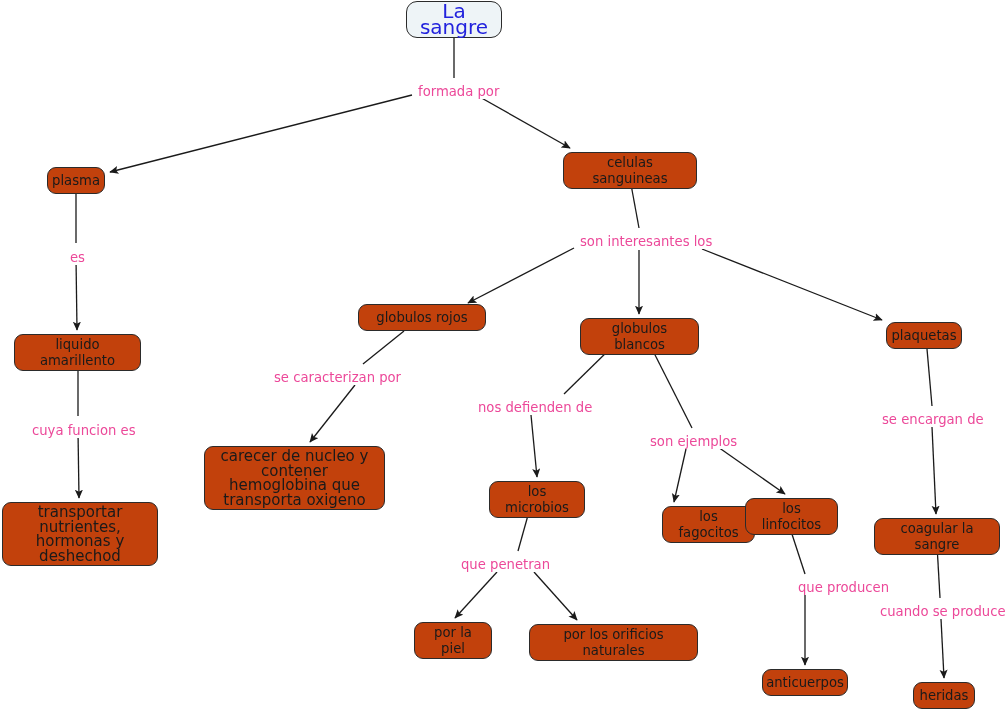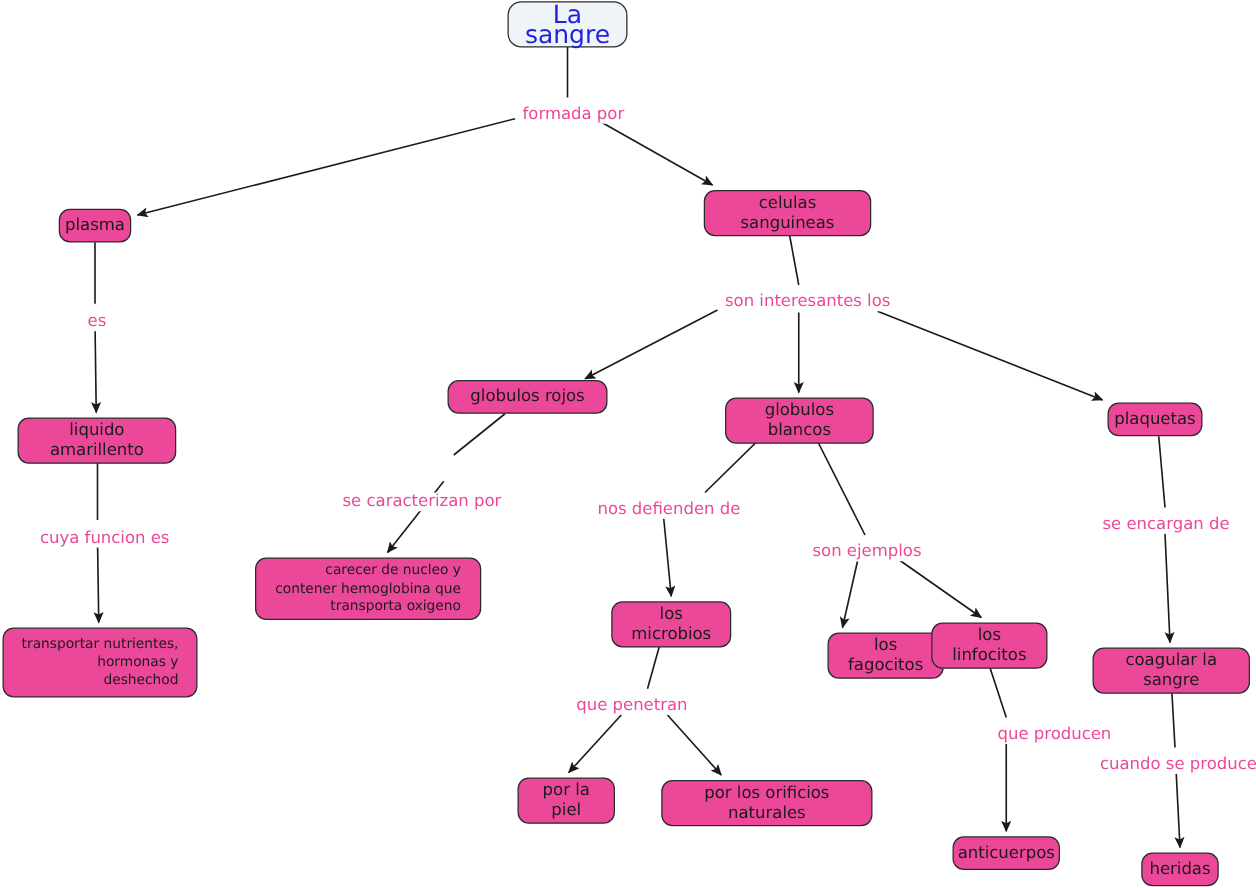--- a/index.html
+++ b/index.html
@@ -19,21 +19,21 @@
   #edges {
     position: absolute;
     left: 0;
     top: 0;
     width: 1005px;
     height: 710px;
   }
   .node {
     position: absolute;
     box-sizing: border-box;
-    background: #ec4899;
+    background: #c2410c;
     border: 1.4px solid #2b2b2b;
     border-radius: 9px;
     color: #1a1a1a;
     font-size: 13.2px;
     line-height: 15.5px;
     text-align: center;
     display: flex;
     align-items: center;
     justify-content: center;
     padding: 2px 9px;
@@ -42,22 +42,21 @@
   }
   .node.root {
     color: #2222dd;
     background: #eef4f7;
     font-size: 20px;
     border-radius: 11px;
     border-width: 1.5px;
   }
   .node.multiline {
     line-height: 14.6px;
-    font-size: 11px;
-    text-align: right;
+    font-size: 15px;
   }
   .link-label {
     position: absolute;
     color: #ec4899;
     font-size: 13.2px;
     line-height: 15px;
     white-space: nowrap;
     background: #ffffff;
     padding: 0 2px;
     z-index: 3;
@@ -124,21 +123,21 @@
       <div class="node" style="left: 414px; top: 622px; width: 78px; min-height: 27px;">por la piel</div>
       <div class="node" style="left: 529px; top: 624px; width: 169px; min-height: 27px;">por los orificios naturales</div>
       <div class="node" style="left: 762px; top: 669px; width: 86px; min-height: 27px;">anticuerpos</div>
       <div class="node" style="left: 913px; top: 682px; width: 62px; min-height: 27px;">heridas</div>
     </div>
   <div id="label-layer">
       <span class="link-label" style="left: 416px; top: 84px;">formada por</span>
       <span class="link-label" style="left: 68px; top: 250px;">es</span>
       <span class="link-label" style="left: 578px; top: 234px;">son interesantes los</span>
       <span class="link-label" style="left: 30px; top: 423px;">cuya funcion es</span>
-      <span class="link-label" style="left: 272px; top: 370px; margin-top: 24px;">se caracterizan por</span>
+      <span class="link-label" style="left: 272px; top: 370px;">se caracterizan por</span>
       <span class="link-label" style="left: 476px; top: 400px;">nos defienden de</span>
       <span class="link-label" style="left: 648px; top: 434px;">son ejemplos</span>
       <span class="link-label" style="left: 880px; top: 412px;">se encargan de</span>
       <span class="link-label" style="left: 459px; top: 557px;">que penetran</span>
       <span class="link-label" style="left: 796px; top: 580px;">que producen</span>
       <span class="link-label" style="left: 878px; top: 604px;">cuando se producen</span>
     </div>
 </div>
 
 </body></html>

